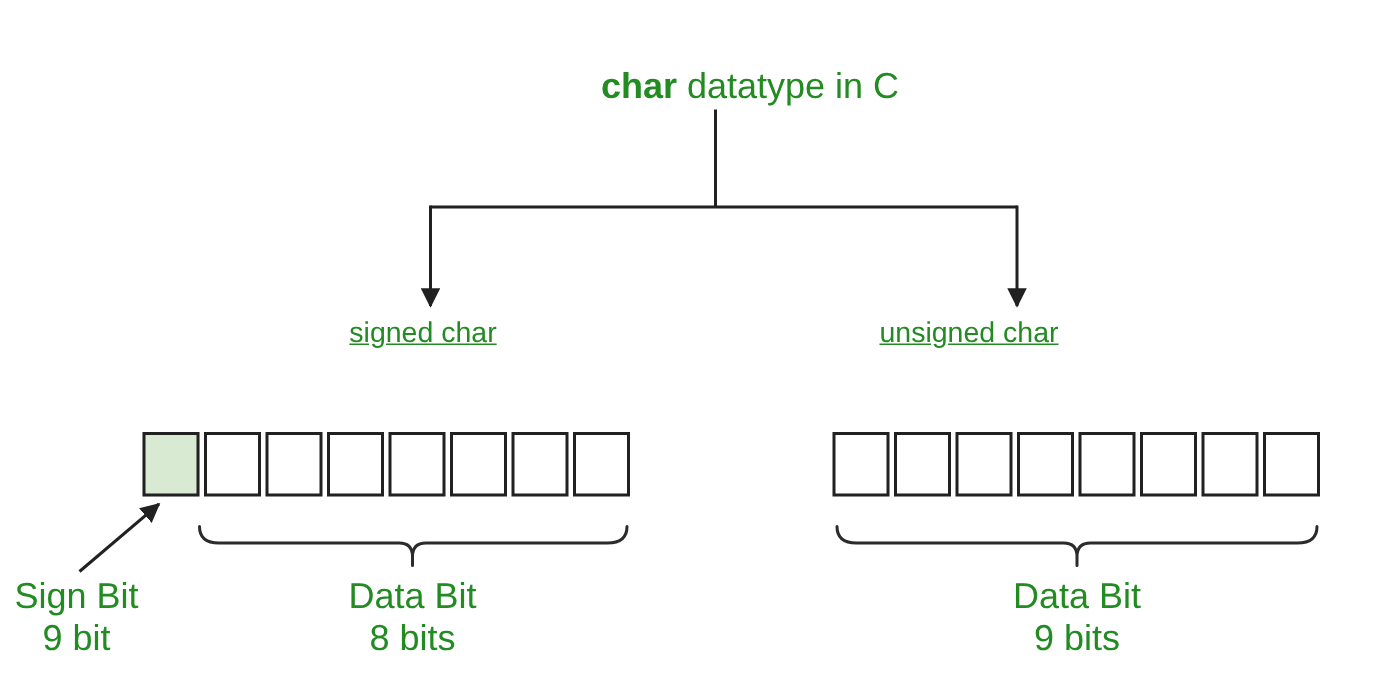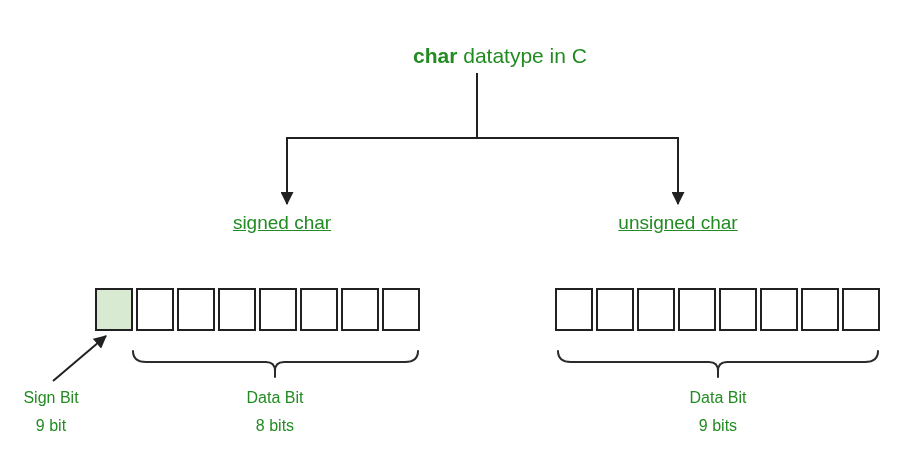--- a/index.html
+++ b/index.html
@@ -15,57 +15,57 @@
     position: absolute;
     inset: 0;
     width: 923px;
     height: 466px;
   }
   .title {
     position: absolute;
     top: 44px;
     left: 500px;
     transform: translateX(-50%);
-    font-size: 21px;
+    font-size: 24px;
     color: var(--green, #228b22);
     white-space: nowrap;
   }
   .title .kw { font-weight: bold; }
   .branch-label {
     position: absolute;
     top: 212px;
     transform: translateX(-50%);
     font-size: 19px;
     color: var(--green, #228b22);
     text-decoration: underline;
     white-space: nowrap;
   }
   .branch-left  { left: 282px; }
-  .branch-right { left: 678px; }
+  .branch-right { left: 646px; }
   .bitrow {
     position: absolute;
     top: 288px;
     display: flex;
     gap: 3px;
   }
   .bitrow-left  { left: 95px; }
   .bitrow-right { left: 555px; }
   .cell {
     width: 38px;
     height: 43px;
     box-sizing: border-box;
     border: 2px solid #212121;
     background: #ffffff;
   }
   .cell.sign { background: var(--signfill, #d9ead3); }
   .caption {
     position: absolute;
     top: 384px;
     transform: translateX(-50%);
-    font-size: 16px;
+    font-size: 24px;
     line-height: 28px;
     text-align: center;
     color: var(--green, #228b22);
     white-space: nowrap;
   }
   .caption-sign  { left: 51px; }
   .caption-data7 { left: 275px; }
   .caption-data8 { left: 718px; }
 </style>
 </head>

